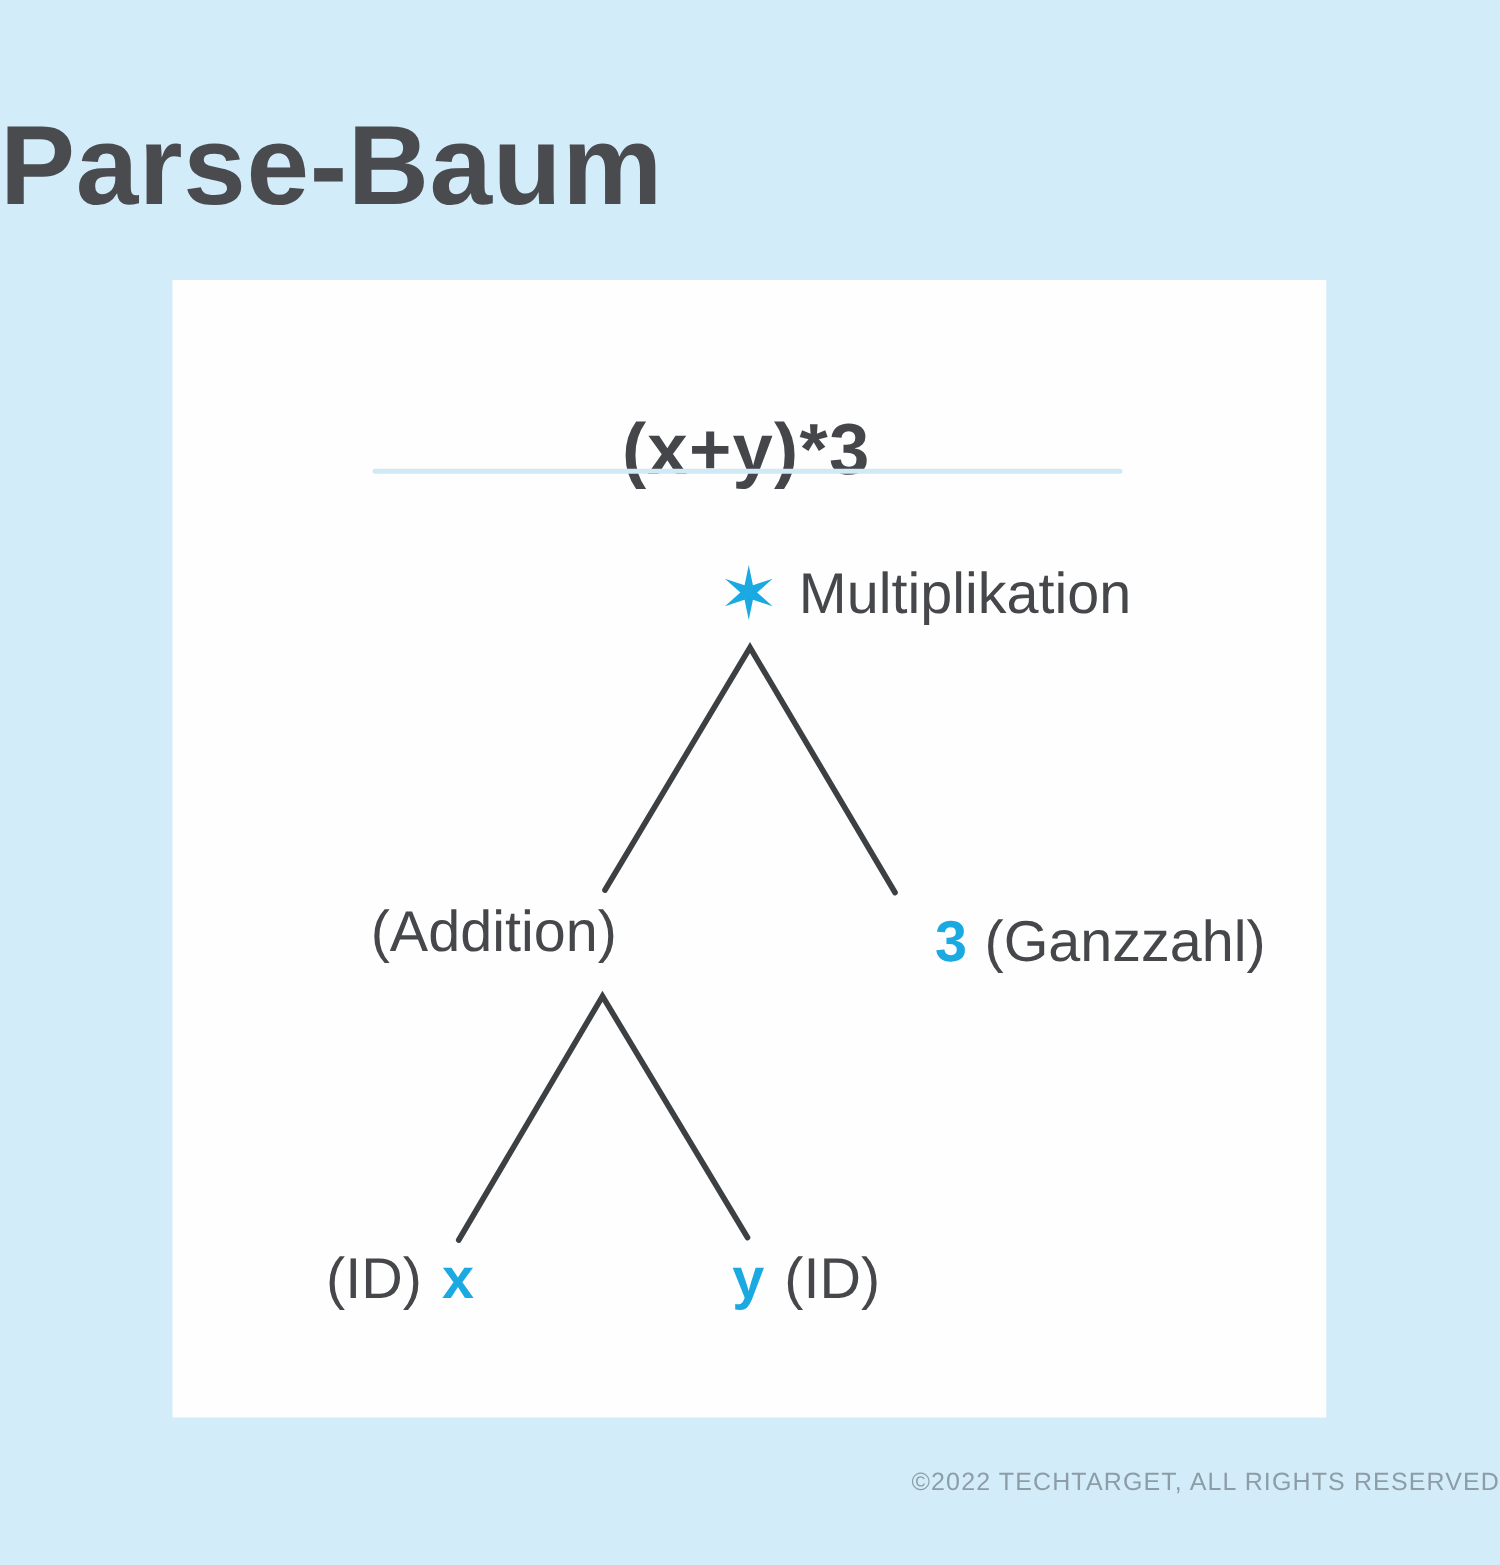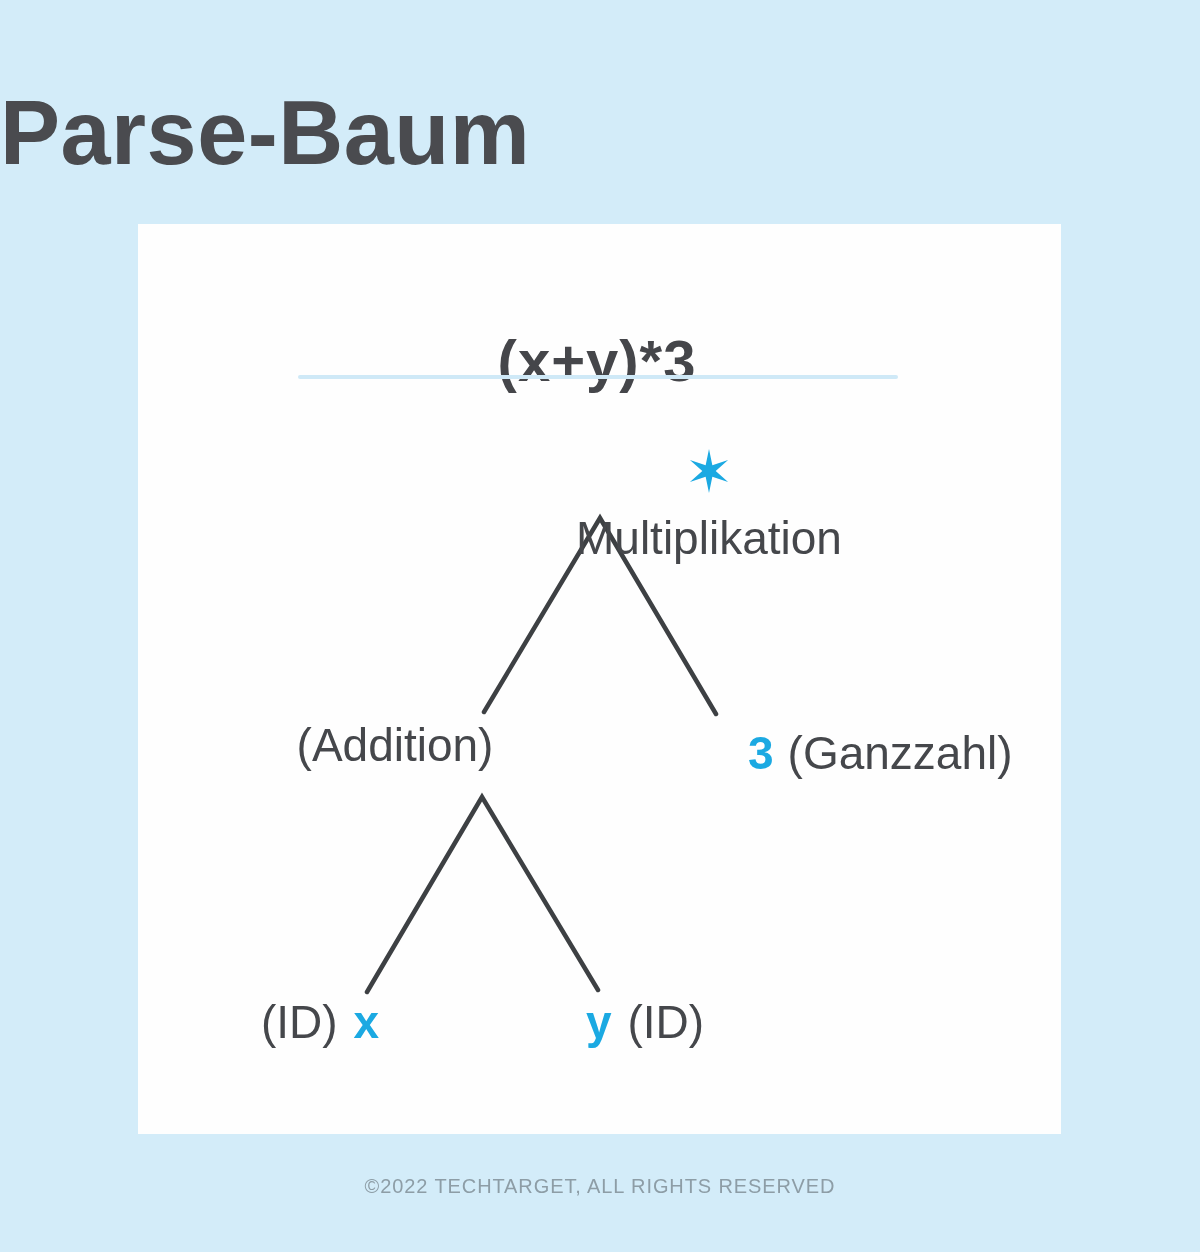--- a/index.html
+++ b/index.html
@@ -61,21 +61,20 @@
     color: #45474b;
     white-space: nowrap;
     display: inline-flex;
     align-items: center;
   }
   .node .blue { color: #1ba9e2; font-weight: 700; }
   .node-root {
     left: 438px; top: 224px;
     height: 52px;
     gap: 17px;
-    flex-direction: column;
   }
   .node-addition {
     left: 257px; top: 521px;
     transform: translate(-50%, -50%);
     text-align: center;
   }
   .node-ganzzahl {
     left: 610px; top: 529px;
     transform: translate(0, -50%);
     gap: 14px;
@@ -89,21 +88,21 @@
     left: 507px; top: 798px;
     transform: translate(-50%, -50%);
     gap: 16px;
   }
   .star-icon { width: 46px; height: 46px; flex: 0 0 auto; }
   .star-icon polygon { fill: #1ba9e2; }
   .footer {
     position: absolute;
     top: 1175px; left: 0;
     width: 100%;
-    text-align: center;
+    text-align: right;
     font-size: 20px;
     letter-spacing: 0.9px;
     color: #8d9da6;
   }
 </style>
 </head>
 <body>
 
 <div class="page">
 

